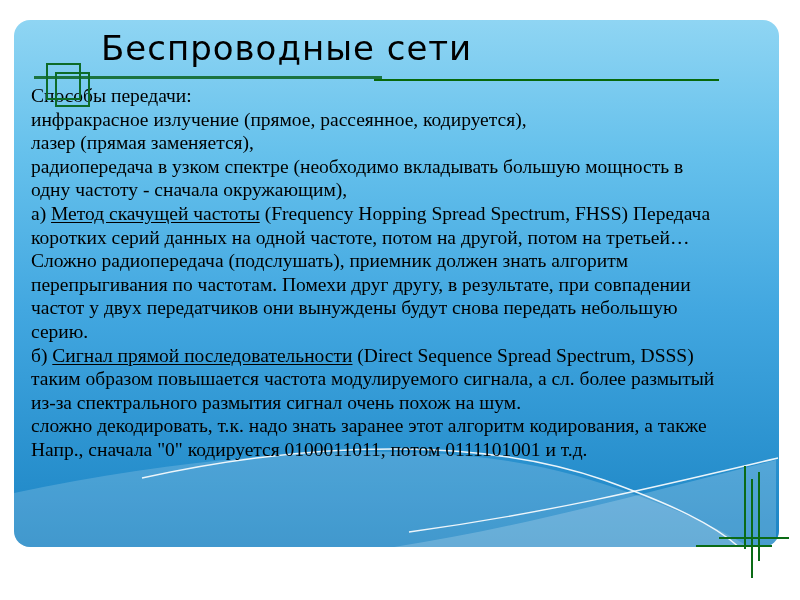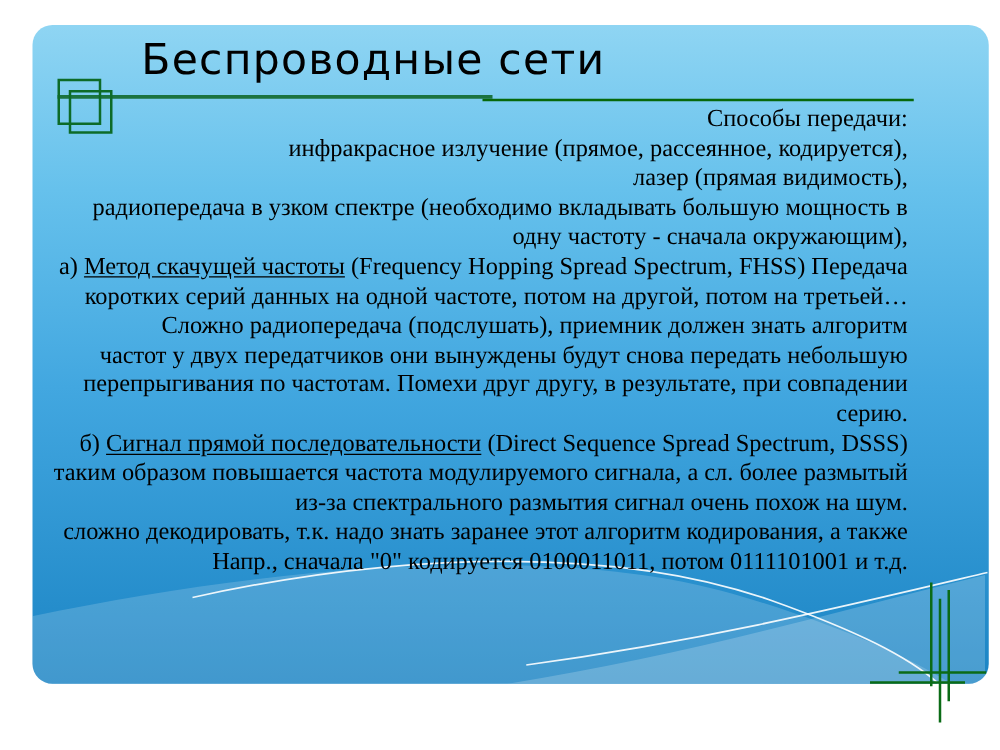--- a/index.html
+++ b/index.html
@@ -2,38 +2,38 @@
 <html><head>
 <meta charset="utf-8">
 <style>
   html,body { margin:0; padding:0; }
   body {
     width:800px; height:600px; position:relative;
     background:#ffffff; overflow:hidden;
     font-family:"Liberation Serif", serif;
   }
   .panel {
-    position:absolute; left:26px; top:20px; width:765px; height:527px;
+    position:absolute; left:14px; top:20px; width:765px; height:527px;
     border-radius:16px; overflow:hidden;
     background:linear-gradient(180deg,#8fd5f3 0%, #66c1ec 25%, #42a7e0 55%, #1b84c4 100%);
   }
   .decor-svg { position:absolute; left:0; top:0; }
   .slide-title {
     position:absolute; left:87px; top:8px;
     font-family:"DejaVu Sans","Liberation Sans",sans-serif;
     font-size:34px; line-height:40px; color:#000; letter-spacing:1px;
     white-space:nowrap;
   }
   .rule-left  { position:absolute; left:20px;  top:56px; width:348px; height:3px; background:#1b7340; }
   .rule-right { position:absolute; left:360px; top:59px; width:345px; height:2px; background:#07680b; }
   .body-text {
     position:absolute; left:17px; top:64px;
     font-size:19.5px; line-height:23.6px; color:#000;
   }
-  .ln { white-space:nowrap;text-align:right; }
+  .ln { white-space:nowrap; }
   .u  { text-decoration:underline; text-underline-offset:2px; }
   .sq { position:absolute; border:2px solid #0d6b28; box-sizing:border-box; background:transparent; }
   .sq1 { left:46px; top:63px; width:35px; height:37px; }
   .sq2 { left:55px; top:72px; width:35px; height:35px; }
   .gl { position:absolute; background:#0b6b16; }
   .gv1 { left:744px; top:466px; width:2px; height:83px; }
   .gv2 { left:751px; top:479px; width:2px; height:99px; }
   .gv3 { left:758px; top:472px; width:2px; height:89px; }
   .gh1 { left:719px; top:537px; width:70px; height:2px; }
   .gh2 { left:696px; top:545px; width:76px; height:2px; }
@@ -51,28 +51,28 @@
   </svg>
 
   <div class="slide-title">Беспроводные сети</div>
 
   <div class="rule-left"></div>
   <div class="rule-right"></div>
 
   <div class="body-text">
     <div class="ln">Способы передачи:</div>
     <div class="ln">инфракрасное излучение (прямое, рассеянное, кодируется),</div>
-    <div class="ln">лазер (прямая видимость),</div>
+    <div class="ln">лазер (прямая заменяется),</div>
     <div class="ln">радиопередача в узком спектре (необходимо вкладывать большую мощность в</div>
     <div class="ln">одну частоту - сначала окружающим),</div>
     <div class="ln"><span>а) </span><span class="u">Метод скачущей частоты</span><span> (Frequency Hopping Spread Spectrum, FHSS) Передача</span></div>
     <div class="ln">коротких серий данных на одной частоте, потом на другой, потом на третьей…</div>
     <div class="ln">Сложно радиопередача (подслушать), приемник должен знать алгоритм</div>
+    <div class="ln">перепрыгивания по частотам. Помехи друг другу, в результате, при совпадении</div>
     <div class="ln">частот у двух передатчиков они вынуждены будут снова передать небольшую</div>
-    <div class="ln">перепрыгивания по частотам. Помехи друг другу, в результате, при совпадении</div>
     <div class="ln">серию.</div>
     <div class="ln"><span>б) </span><span class="u">Сигнал прямой последовательности</span><span> (Direct Sequence Spread Spectrum, DSSS)</span></div>
     <div class="ln">таким образом повышается частота модулируемого сигнала, а сл. более размытый</div>
     <div class="ln">из-за спектрального размытия сигнал очень похож на шум.</div>
     <div class="ln">сложно декодировать, т.к. надо знать заранее этот алгоритм кодирования, а также</div>
     <div class="ln">Напр., сначала "0" кодируется 0100011011, потом 0111101001 и т.д.</div>
   </div>
 </div>
 
 <div class="sq sq1"></div>

